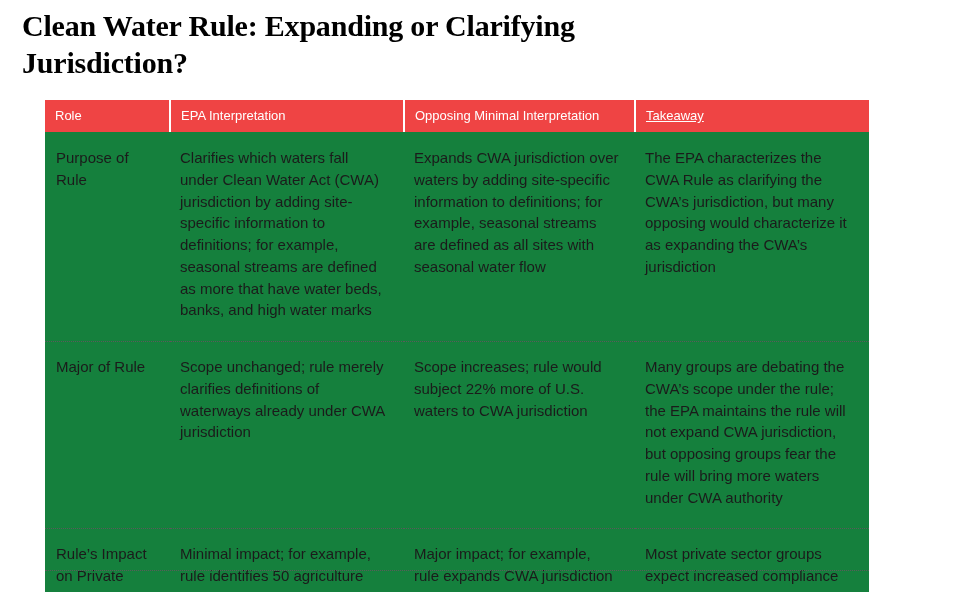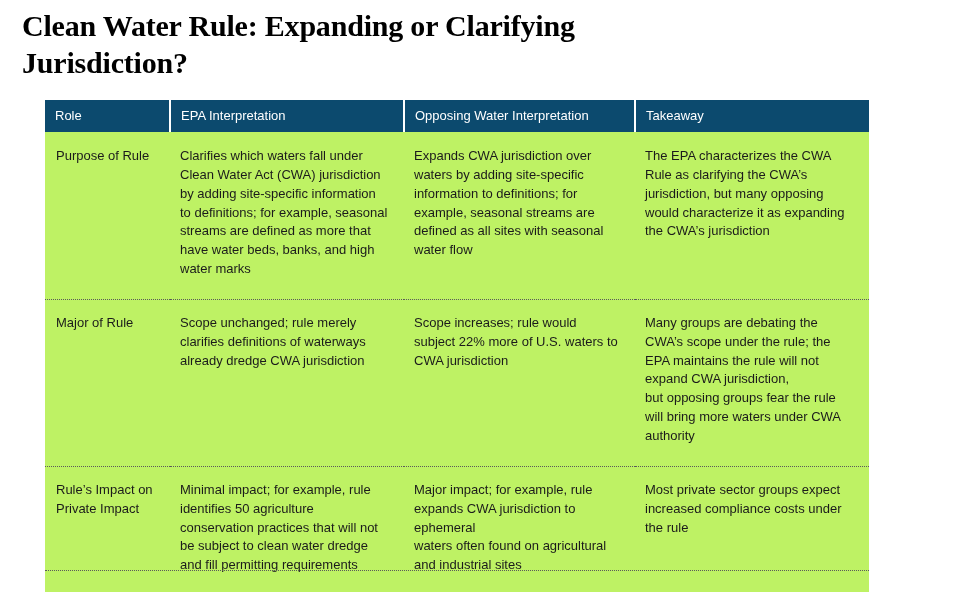--- a/index.html
+++ b/index.html
@@ -58,44 +58,45 @@
     width: 824px;
     table-layout: fixed;
   }
 
   table.data-table colgroup col.c-role      { width: 125px; }
   table.data-table colgroup col.c-epa       { width: 234px; }
   table.data-table colgroup col.c-opposing  { width: 231px; }
   table.data-table colgroup col.c-takeaway  { width: 234px; }
 
   thead th {
-    background: #0c4a6e;
+    background: #ef4444;
     color: #ffffff;
     font-family: "Liberation Sans", sans-serif;
     font-weight: normal;
     font-size: 13px;
     text-align: left;
     padding: 8px 0 9px 10px;
     vertical-align: middle;
     border-right: 2px solid #ffffff;
     white-space: nowrap;
   }
   thead th:last-child {
     border-right: none;
+    text-decoration: underline;
   }
 
   tbody td {
     font-family: "Liberation Sans", sans-serif;
-    font-size: 13px;
+    font-size: 15px;
     line-height: 1.45;
     color: #1b1b1b;
     vertical-align: top;
     padding: 14px 16px 20px 10px;
     border-bottom: 1px dotted #5a5a5a;
-    background: #bef264;
+    background: #15803d;
   }
   tbody tr:first-child td {
     padding-top: 15px;
   }
   tbody td.cell-role {
     padding-left: 11px;
     padding-right: 8px;
   }
 
   
@@ -124,21 +125,21 @@
       <colgroup>
         <col class="c-role">
         <col class="c-epa">
         <col class="c-opposing">
         <col class="c-takeaway">
       </colgroup>
       <thead>
         <tr>
           <th>Role</th>
           <th>EPA Interpretation</th>
-          <th>Opposing Water Interpretation</th>
+          <th>Opposing Minimal Interpretation</th>
           <th>Takeaway</th>
         </tr>
       </thead>
       <tbody>
 
         <tr>
           <td class="cell-role">
             <span class="cell-text">Purpose of Rule</span>
           </td>
           <td>
@@ -150,21 +151,21 @@
           <td>
             <span class="cell-text">The EPA characterizes the CWA Rule as clarifying the CWA’s jurisdiction, but many opposing would characterize it as expanding the CWA’s jurisdiction</span>
           </td>
         </tr>
 
         <tr>
           <td class="cell-role">
             <span class="cell-text">Major of Rule</span>
           </td>
           <td>
-            <span class="cell-text">Scope unchanged; rule merely clarifies definitions of waterways already dredge CWA jurisdiction</span>
+            <span class="cell-text">Scope unchanged; rule merely clarifies definitions of waterways already under CWA jurisdiction</span>
           </td>
           <td>
             <span class="cell-text">Scope increases; rule would subject 22% more of U.S. waters to CWA jurisdiction</span>
           </td>
           <td>
             <span class="cell-text">Many groups are debating the CWA’s scope under the rule; the EPA maintains the rule will not expand CWA jurisdiction,
 but opposing groups fear the rule will bring more waters under CWA authority</span>
           </td>
         </tr>
 

